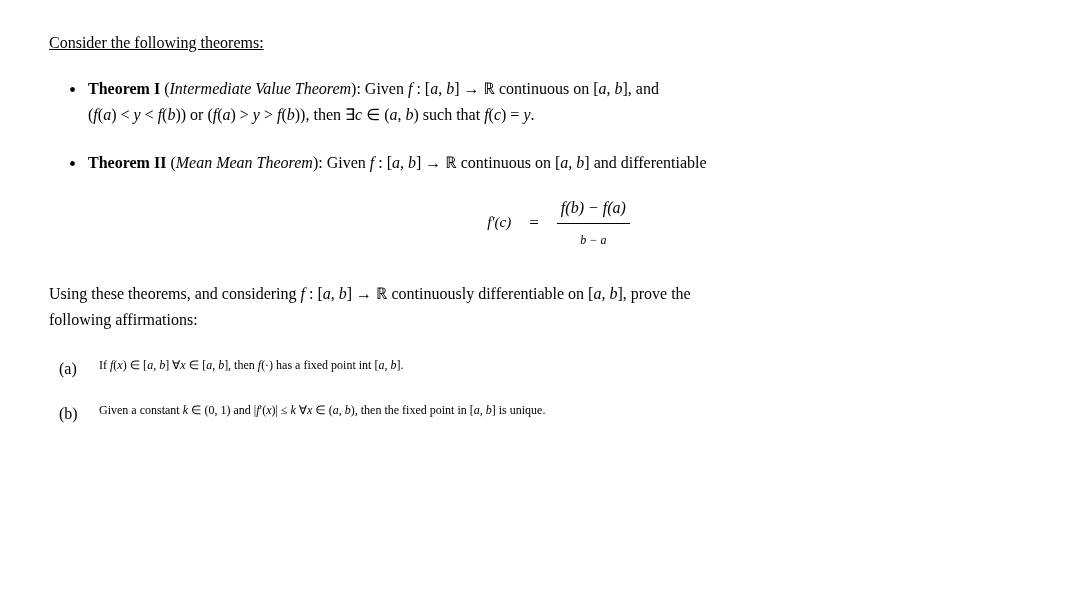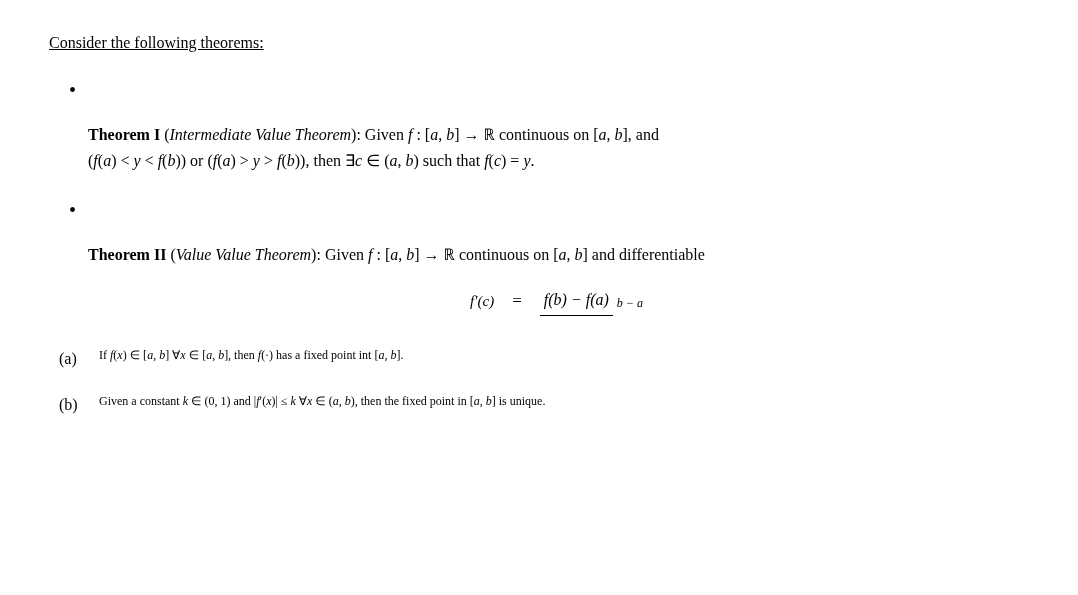--- a/index.html
+++ b/index.html
@@ -45,21 +45,20 @@
     .bullet {
       font-size: 20px;
       margin-right: 12px;
       margin-top: -2px;
       flex-shrink: 0;
     }
 
     .theorem-text {
       flex: 1;
       line-height: 1.65;
-      margin-top: 46px;
     }
 
     .italic {
       font-style: italic;
     }
 
     .math-formula-block {
       display: flex;
       justify-content: center;
       align-items: center;
@@ -72,22 +71,22 @@
       font-size: 15px;
     }
 
     .formula-eq {
       margin-right: 18px;
       font-size: 17px;
     }
 
     .fraction {
       display: inline-flex;
-      flex-direction: row;
-      align-items: flex-start;
+      flex-direction: column;
+      align-items: center;
       vertical-align: middle;
     }
 
     .fraction-num {
       border-bottom: 1.5px solid #000;
       padding-bottom: 2px;
       font-style: italic;
       font-size: 16px;
       padding-left: 4px;
       padding-right: 4px;
@@ -156,38 +155,42 @@
           (<span class="math">f</span>(<span class="math">a</span>) &lt; <span class="math">y</span> &lt; <span class="math">f</span>(<span class="math">b</span>)) or (<span class="math">f</span>(<span class="math">a</span>) &gt; <span class="math">y</span> &gt; <span class="math">f</span>(<span class="math">b</span>)), then ∃<span class="math">c</span> ∈ (<span class="math">a</span>, <span class="math">b</span>) such that <span class="math">f</span>(<span class="math">c</span>) = <span class="math">y</span>.
         </span>
       </div>
     </div>
 
     <div class="theorem-item">
       <span class="bullet">•</span>
       <div class="theorem-text">
         <span>
           <strong>Theorem II</strong>
-          (<span class="italic">Value Value Theorem</span>):
+          (<span class="italic">Mean Mean Theorem</span>):
           Given <span class="math">f</span> : [<span class="math">a</span>, <span class="math">b</span>] → ℝ continuous on [<span class="math">a</span>, <span class="math">b</span>] and differentiable
         </span>
         <br>
 
         <div class="math-formula-block">
           <span class="formula-lhs math"><span class="math">f</span>′(<span class="math">c</span>)</span>
           <span class="formula-eq">=</span>
           <span class="fraction">
             <span class="fraction-num math"><span class="math">f</span>(<span class="math">b</span>) − <span class="math">f</span>(<span class="math">a</span>)</span>
             <span class="fraction-den math"><span class="math">b</span> − <span class="math">a</span></span>
           </span>
         </div>
       </div>
     </div>
 
   </div>
 
+  <p class="using-section">
+    Using these theorems, and considering <span class="math">f</span> : [<span class="math">a</span>, <span class="math">b</span>] → ℝ continuously differentiable on [<span class="math">a</span>, <span class="math">b</span>], prove the
+    <br>following affirmations:
+  </p>
 
   <div class="affirmations">
 
     <div class="affirmation-item">
       <span class="affirmation-label">(a)</span>
       <span class="affirmation-text">
         If <span class="math">f</span>(<span class="math">x</span>) ∈ [<span class="math">a</span>, <span class="math">b</span>] ∀<span class="math">x</span> ∈ [<span class="math">a</span>, <span class="math">b</span>], then <span class="math">f</span>(·) has a fixed point int [<span class="math">a</span>, <span class="math">b</span>].
       </span>
     </div>
 

